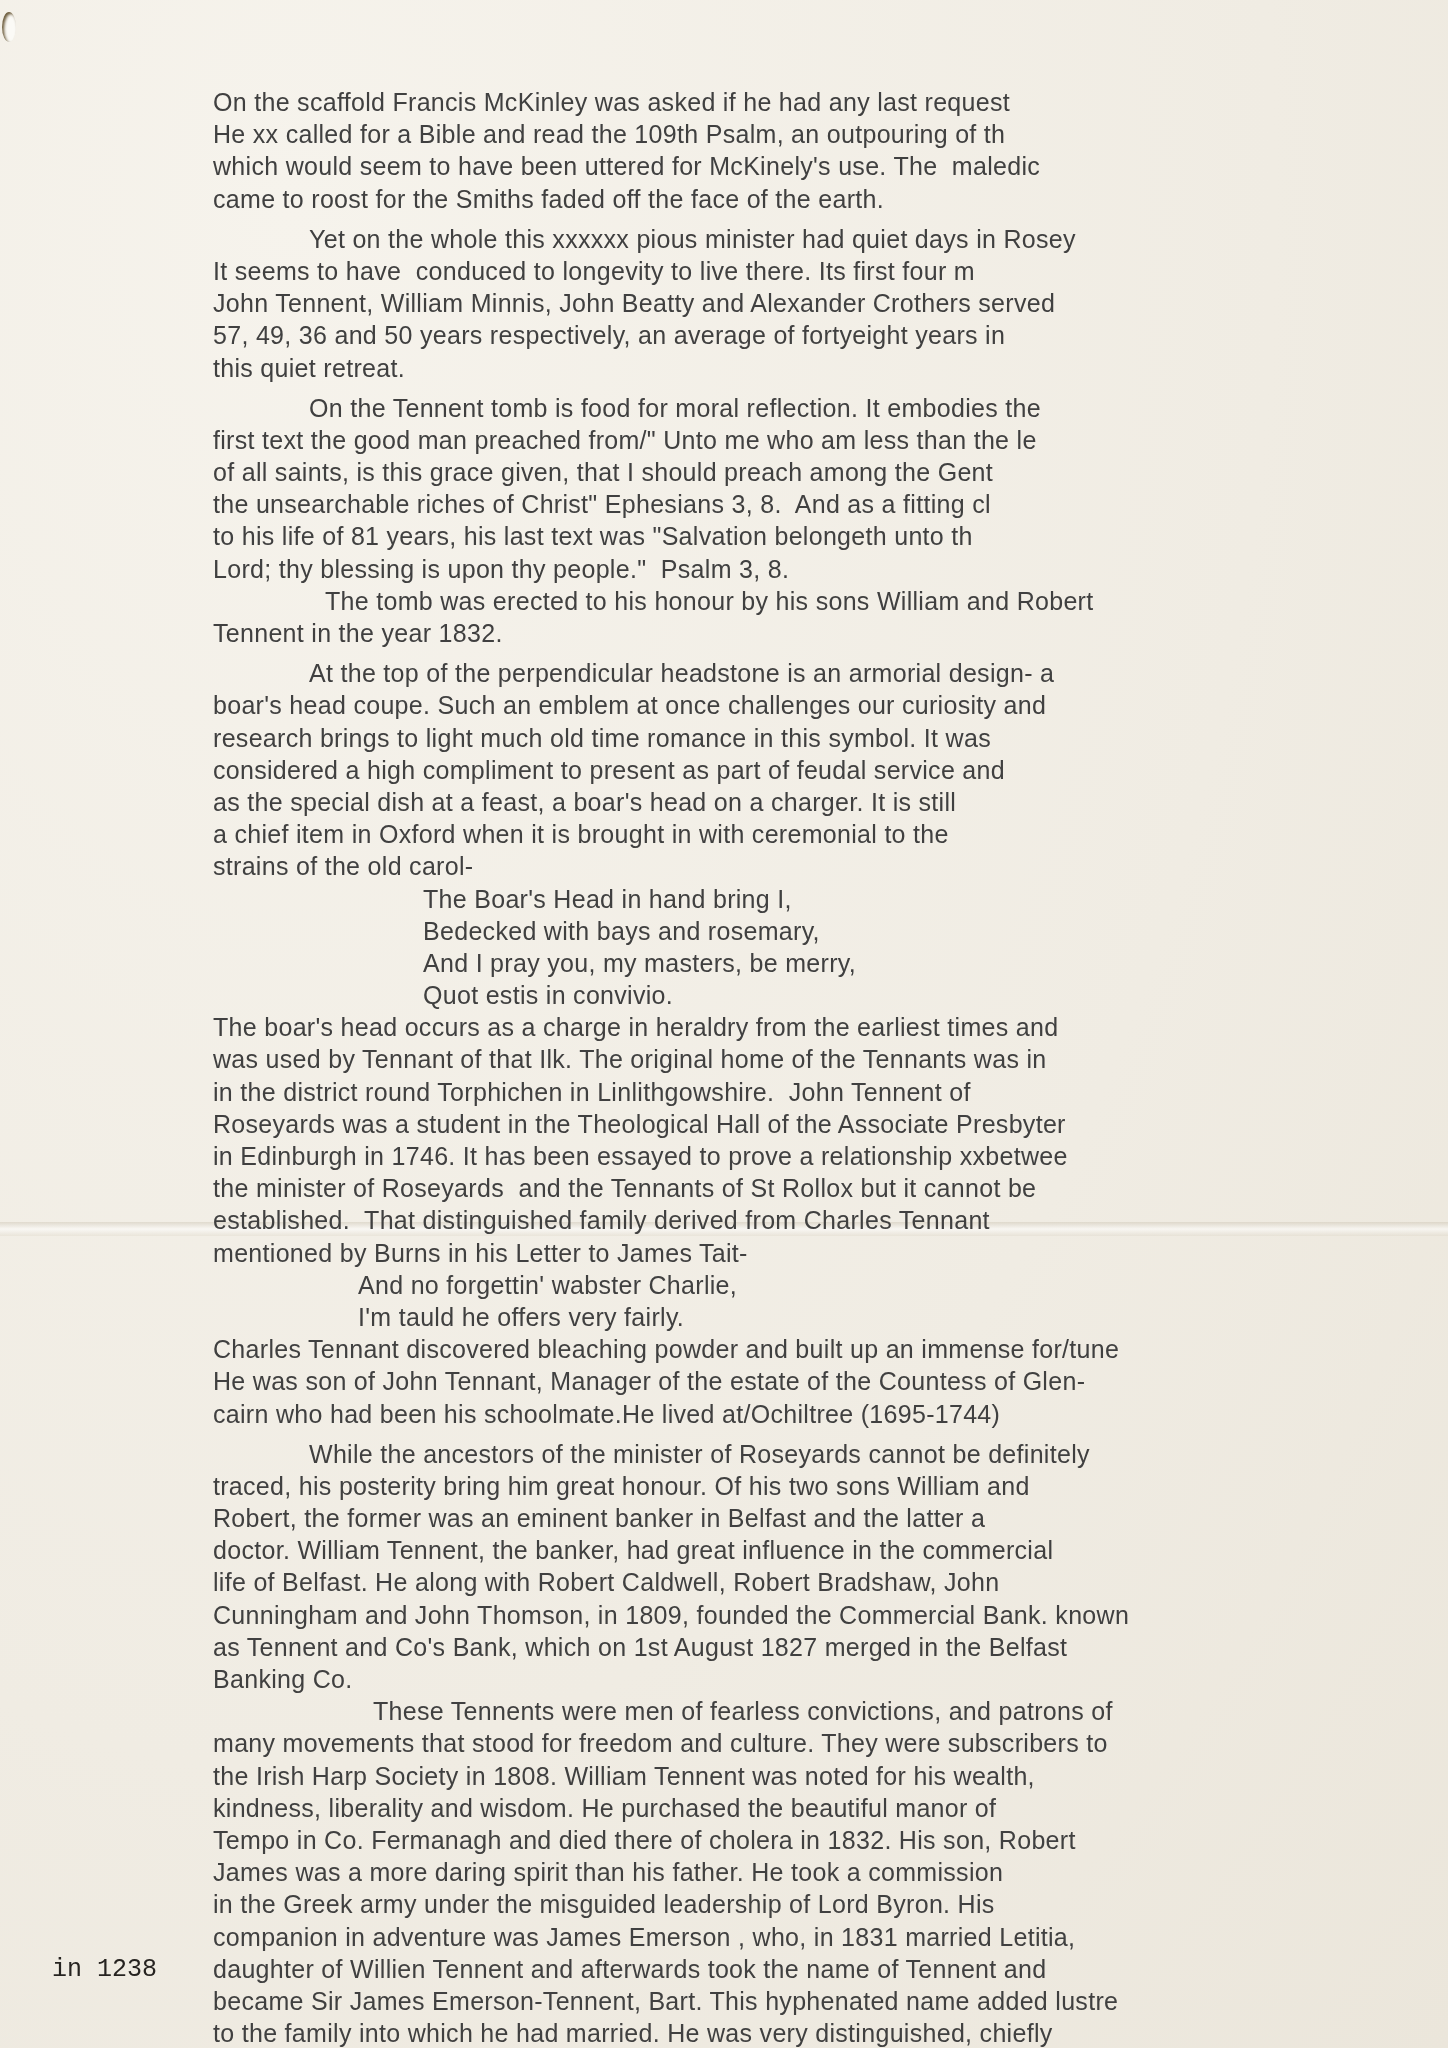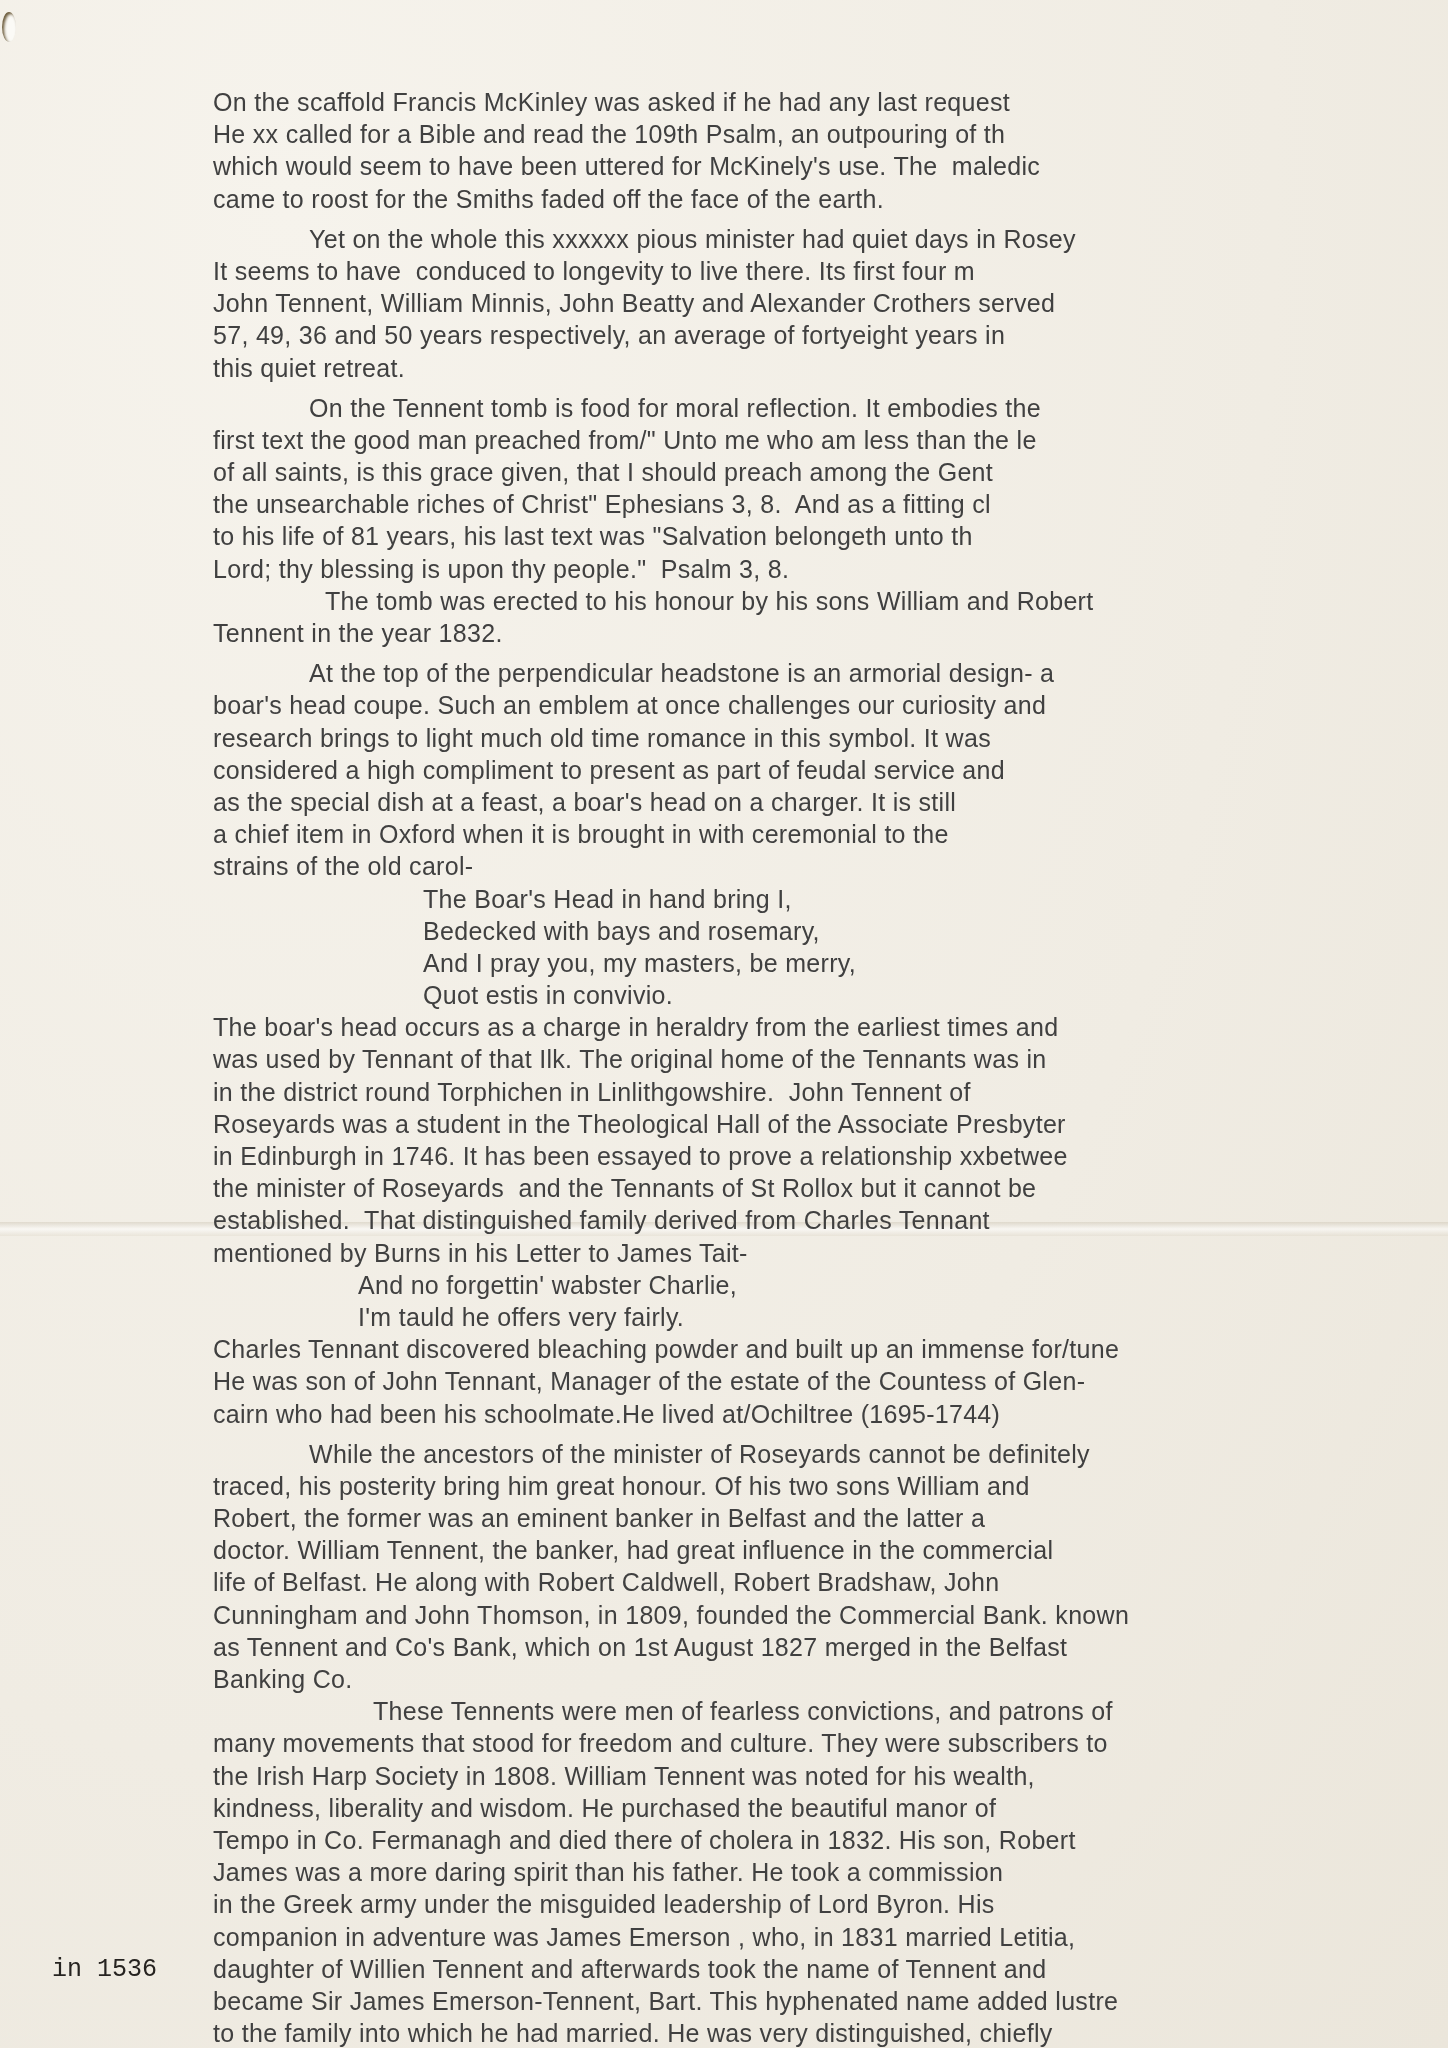--- a/index.html
+++ b/index.html
@@ -45,13 +45,13 @@
   </style>
 </head>
 <body>
 
 <div class="paper"></div>
 <div class="punch"></div>
 <div class="fold"></div>
 
 <div class="text" id="doc-text"><span class="line ">On the scaffold Francis McKinley was asked if he had any last request</span><span class="line ">He xx called for a Bible and read the 109th Psalm, an outpouring of th</span><span class="line ">which would seem to have been uttered for McKinely's use. The  maledic</span><span class="line ">came to roost for the Smiths faded off the face of the earth.</span><span class="line indent1">Yet on the whole this xxxxxx pious minister had quiet days in Rosey</span><span class="line ">It seems to have  conduced to longevity to live there. Its first four m</span><span class="line ">John Tennent, William Minnis, John Beatty and Alexander Crothers served</span><span class="line ">57, 49, 36 and 50 years respectively, an average of fortyeight years in</span><span class="line ">this quiet retreat.</span><span class="line indent1">On the Tennent tomb is food for moral reflection. It embodies the</span><span class="line ">first text the good man preached from/" Unto me who am less than the le</span><span class="line ">of all saints, is this grace given, that I should preach among the Gent</span><span class="line ">the unsearchable riches of Christ" Ephesians 3, 8.  And as a fitting cl</span><span class="line ">to his life of 81 years, his last text was "Salvation belongeth unto th</span><span class="line ">Lord; thy blessing is upon thy people."  Psalm 3, 8.</span><span class="line indent2">The tomb was erected to his honour by his sons William and Robert</span><span class="line ">Tennent in the year 1832.</span><span class="line indent1">At the top of the perpendicular headstone is an armorial design- a</span><span class="line ">boar's head coupe. Such an emblem at once challenges our curiosity and</span><span class="line ">research brings to light much old time romance in this symbol. It was</span><span class="line ">considered a high compliment to present as part of feudal service and</span><span class="line ">as the special dish at a feast, a boar's head on a charger. It is still</span><span class="line ">a chief item in Oxford when it is brought in with ceremonial to the</span><span class="line ">strains of the old carol-</span><span class="line verse">The Boar's Head in hand bring I,</span><span class="line verse">Bedecked with bays and rosemary,</span><span class="line verse">And I pray you, my masters, be merry,</span><span class="line verse">Quot estis in convivio.</span><span class="line ">The boar's head occurs as a charge in heraldry from the earliest times and</span><span class="line ">was used by Tennant of that Ilk. The original home of the Tennants was in</span><span class="line ">in the district round Torphichen in Linlithgowshire.  John Tennent of</span><span class="line ">Roseyards was a student in the Theological Hall of the Associate Presbyter</span><span class="line ">in Edinburgh in 1746. It has been essayed to prove a relationship xxbetwee</span><span class="line ">the minister of Roseyards  and the Tennants of St Rollox but it cannot be</span><span class="line ">established.  That distinguished family derived from Charles Tennant</span><span class="line ">mentioned by Burns in his Letter to James Tait-</span><span class="line verse2">And no forgettin' wabster Charlie,</span><span class="line verse2">I'm tauld he offers very fairly.</span><span class="line ">Charles Tennant discovered bleaching powder and built up an immense for/tune</span><span class="line ">He was son of John Tennant, Manager of the estate of the Countess of Glen-</span><span class="line ">cairn who had been his schoolmate.He lived at/Ochiltree (1695-1744)</span><span class="line indent1">While the ancestors of the minister of Roseyards cannot be definitely</span><span class="line ">traced, his posterity bring him great honour. Of his two sons William and</span><span class="line ">Robert, the former was an eminent banker in Belfast and the latter a</span><span class="line ">doctor. William Tennent, the banker, had great influence in the commercial</span><span class="line ">life of Belfast. He along with Robert Caldwell, Robert Bradshaw, John</span><span class="line ">Cunningham and John Thomson, in 1809, founded the Commercial Bank. known</span><span class="line ">as Tennent and Co's Bank, which on 1st August 1827 merged in the Belfast</span><span class="line ">Banking Co.</span><span class="line indent3">These Tennents were men of fearless convictions, and patrons of</span><span class="line ">many movements that stood for freedom and culture. They were subscribers to</span><span class="line ">the Irish Harp Society in 1808. William Tennent was noted for his wealth,</span><span class="line ">kindness, liberality and wisdom. He purchased the beautiful manor of</span><span class="line ">Tempo in Co. Fermanagh and died there of cholera in 1832. His son, Robert</span><span class="line ">James was a more daring spirit than his father. He took a commission</span><span class="line ">in the Greek army under the misguided leadership of Lord Byron. His</span><span class="line ">companion in adventure was James Emerson , who, in 1831 married Letitia,</span><span class="line ">daughter of Willien Tennent and afterwards took the name of Tennent and</span><span class="line ">became Sir James Emerson-Tennent, Bart. This hyphenated name added lustre</span><span class="line ">to the family into which he had married. He was very distinguished, chiefly</span><span class="line ">as Governor of Ceylon and his book on that island is still a standard work</span></div>
 
-<div class="margin-note">in 1536</div>
+<div class="margin-note">in 1238</div>
 
 </body></html>

